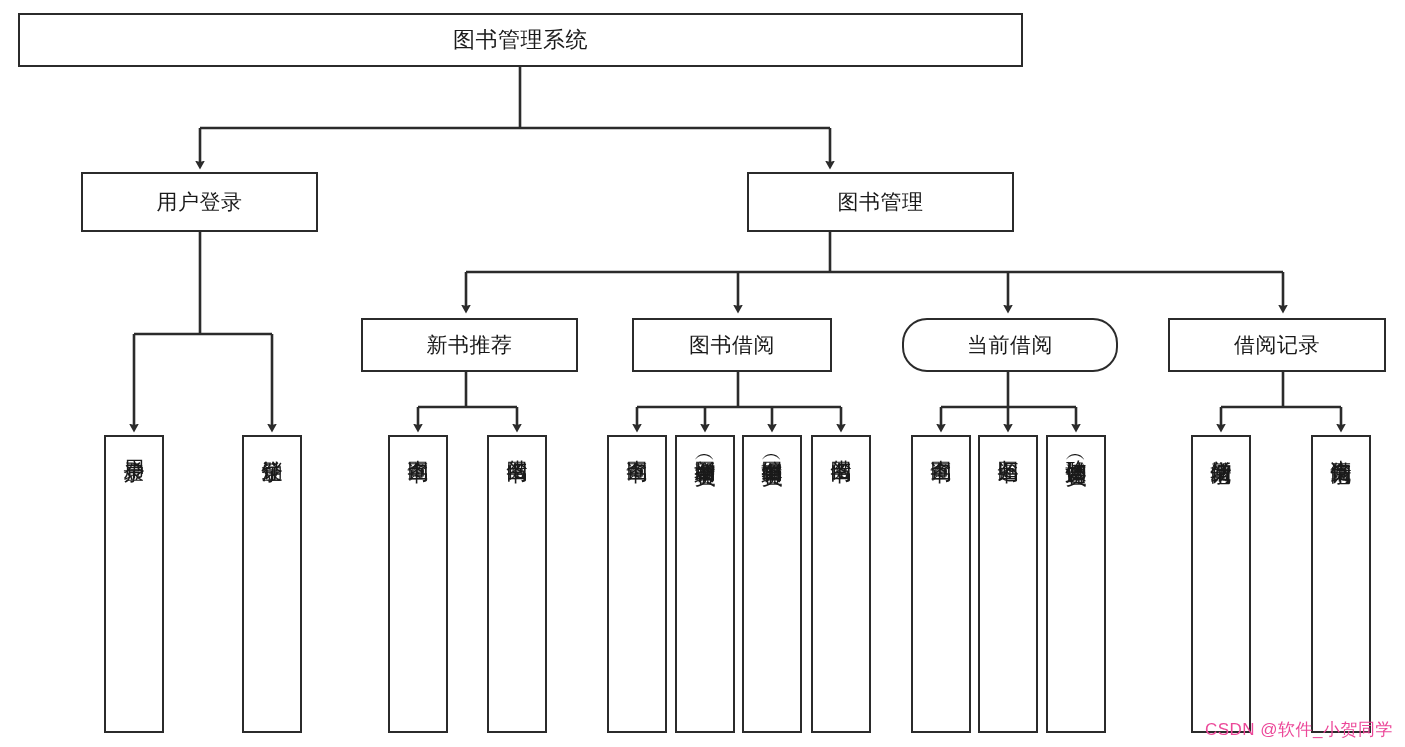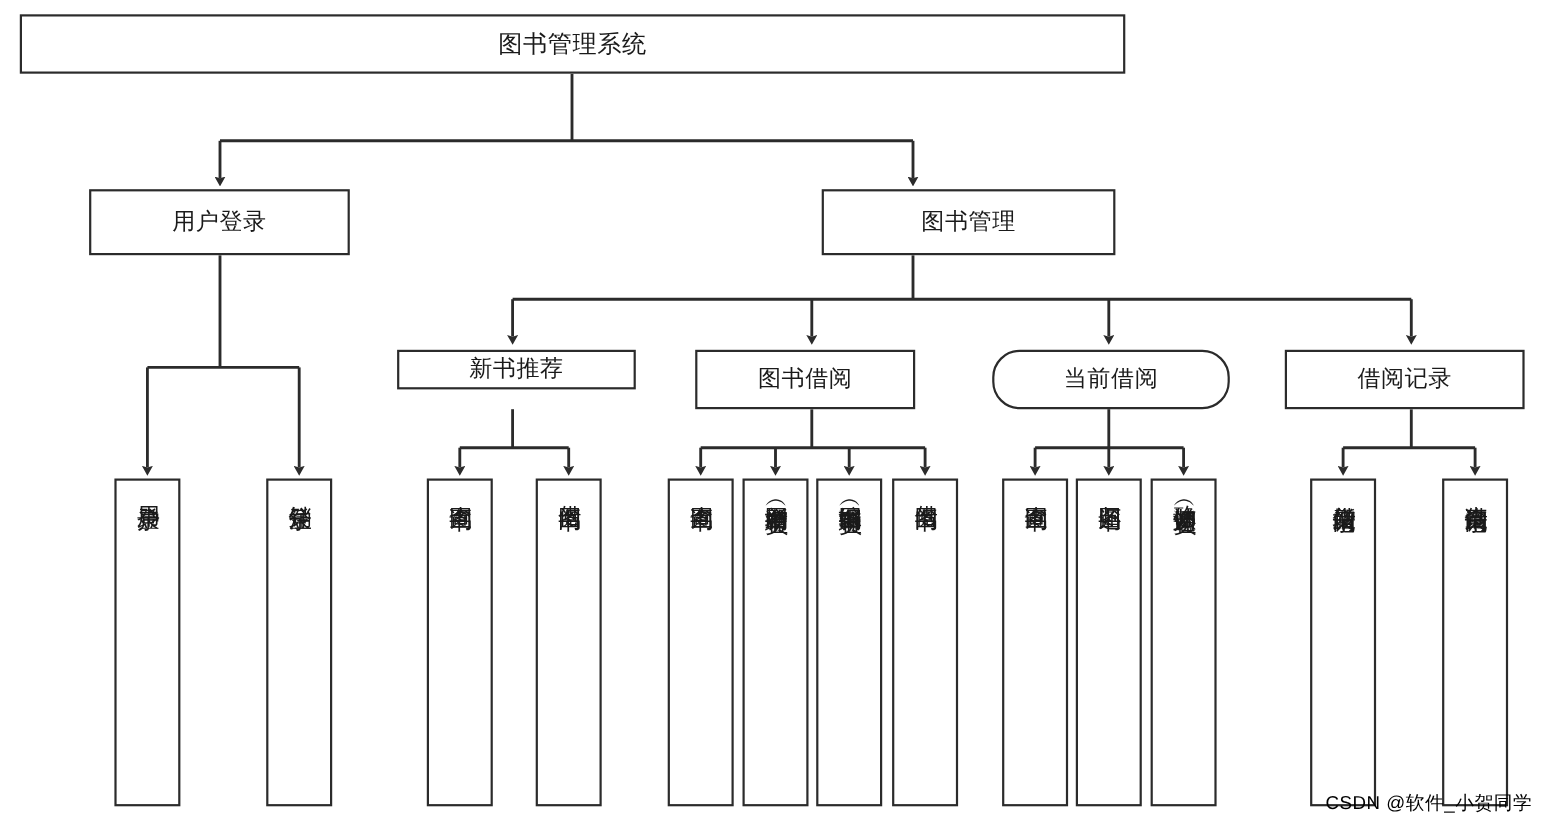--- a/index.html
+++ b/index.html
@@ -59,21 +59,21 @@
     line-height: 1.05;
   }
   .root-box .node-label {
     font-size: 22px;
   }
   .watermark {
     position: absolute;
     right: 12px;
     bottom: 6px;
     font-size: 17px;
-    color: #000000;
+    color: #ec4899;
     letter-spacing: 0.5px;
     white-space: nowrap;
     pointer-events: none;
   }
 </style>
 </head>
 <body>
 
 <div id="diagram-root">
 
@@ -136,21 +136,21 @@
     <span class="node-label">图书管理系统</span>
   </div>
 
   <div class="node-box horizontal" style="left:81px; top:172px; width:237px; height:60px;">
     <span class="node-label">用户登录</span>
   </div>
   <div class="node-box horizontal" style="left:711px; top:172px; width:267px; height:60px;margin-left:36px;">
     <span class="node-label">图书管理</span>
   </div>
 
-  <div class="node-box horizontal" style="left:361px; top:318px; width:217px; height:36px;">
+  <div class="node-box horizontal" style="left:361px; top:318px; width:217px; height:54px;">
     <span class="node-label">新书推荐</span>
   </div>
   <div class="node-box horizontal" style="left:632px; top:318px; width:200px; height:54px;">
     <span class="node-label">图书借阅</span>
   </div>
   <div class="node-box horizontal" style="left:902px; top:318px; width:216px; height:54px;border-radius:25px;">
     <span class="node-label">当前借阅</span>
   </div>
   <div class="node-box horizontal" style="left:1168px; top:318px; width:218px; height:54px;">
     <span class="node-label">借阅记录</span>

